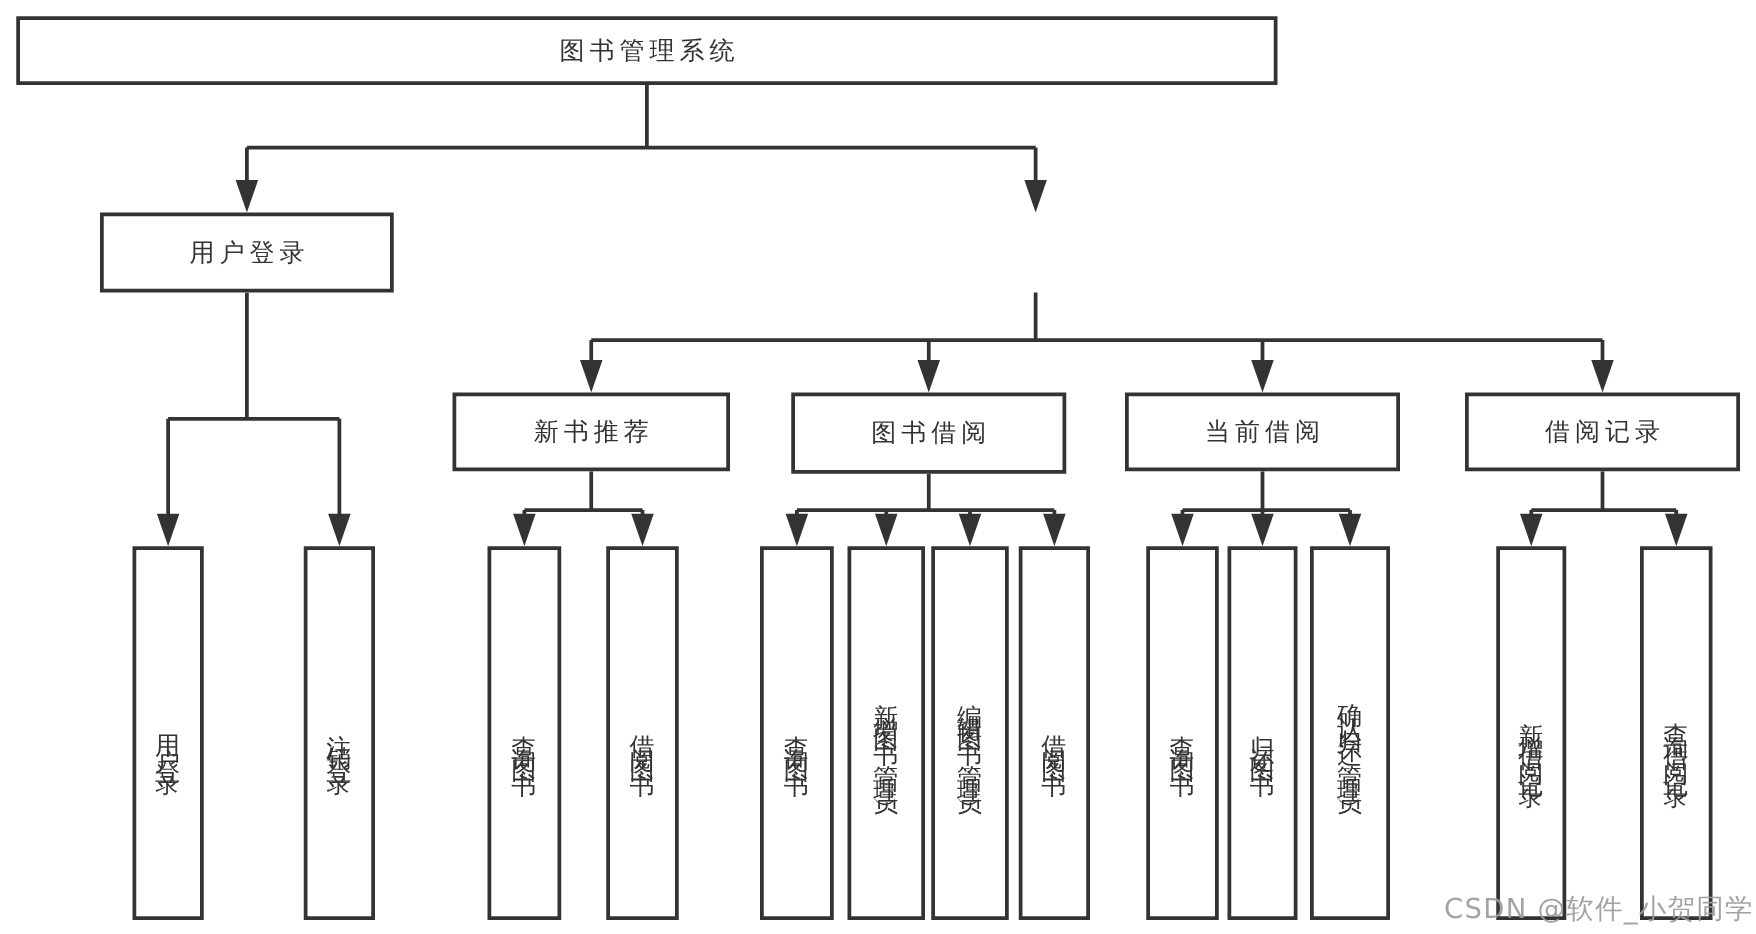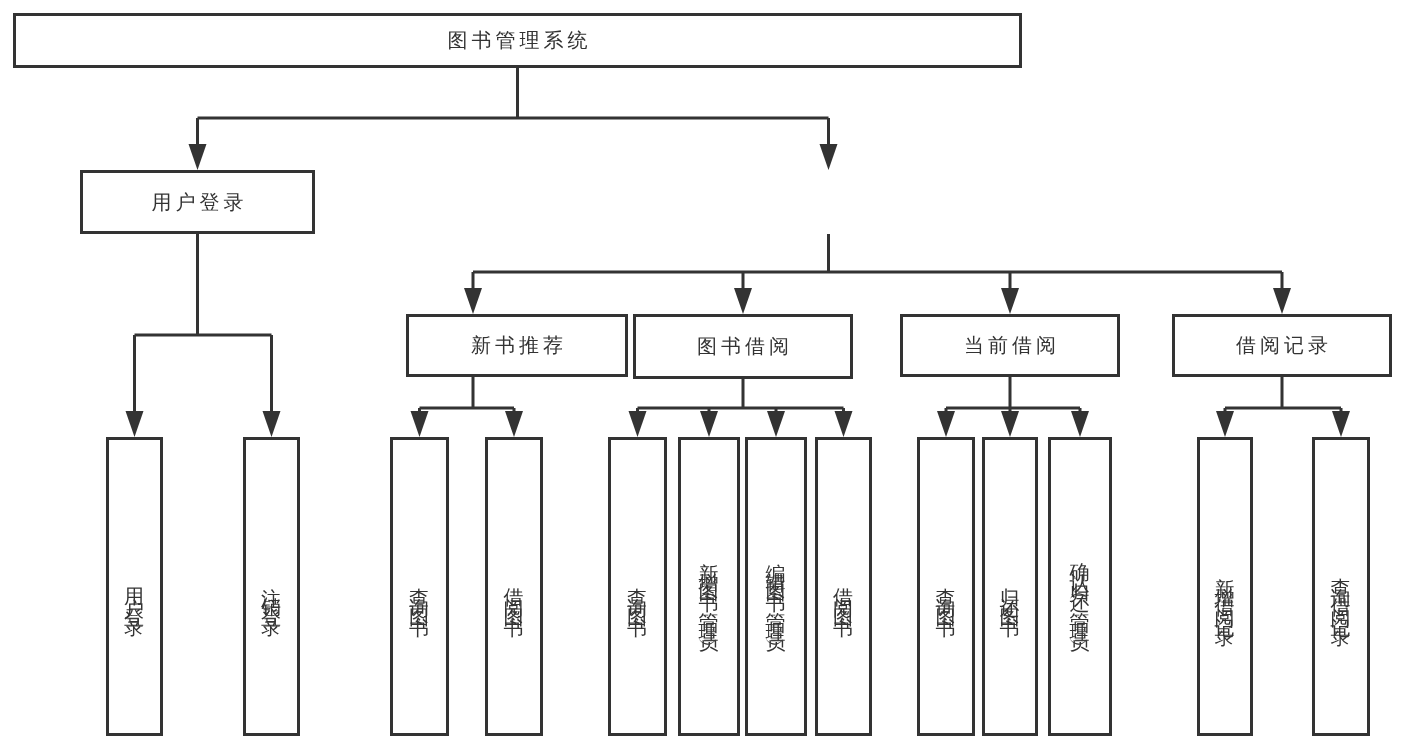--- a/index.html
+++ b/index.html
@@ -102,21 +102,21 @@
   </svg>
 
   <div class="node hbox" style="left:13px; top:13px; width:1009px; height:55px;">
     <span>图书管理系统</span>
   </div>
 
   <div class="node hbox" style="left:80px; top:170px; width:235px; height:64px;">
     <span>用户登录</span>
   </div>
 
-  <div class="node hbox" style="left:362px; top:314px; width:222px; height:63px;margin-left:44px;">
+  <div class="node hbox" style="left:362px; top:314px; width:222px; height:63px;">
     <span>新书推荐</span>
   </div>
   <div class="node hbox" style="left:633px; top:314px; width:220px; height:65px;">
     <span>图书借阅</span>
   </div>
   <div class="node hbox" style="left:900px; top:314px; width:220px; height:63px;">
     <span>当前借阅</span>
   </div>
   <div class="node hbox" style="left:1172px; top:314px; width:220px; height:63px;">
     <span>借阅记录</span>
@@ -159,14 +159,15 @@
     <span class="vtext">确认归还（管理员）</span>
   </div>
 
   <div class="node vbox" style="left:1197px; top:437px; width:56px; height:299px;">
     <span class="vtext">新增借阅记录</span>
   </div>
   <div class="node vbox" style="left:1312px; top:437px; width:58px; height:299px;">
     <span class="vtext">查询借阅记录</span>
   </div>
 
+  <div class="watermark">CSDN @软件_小贺同学</div>
 
 </div>
 
 </body></html>

